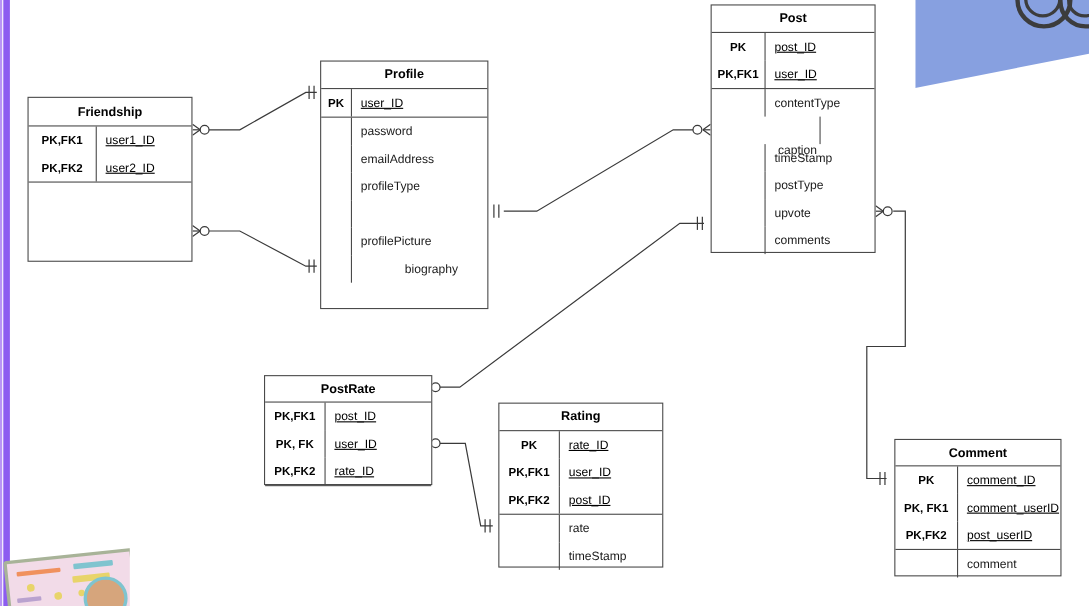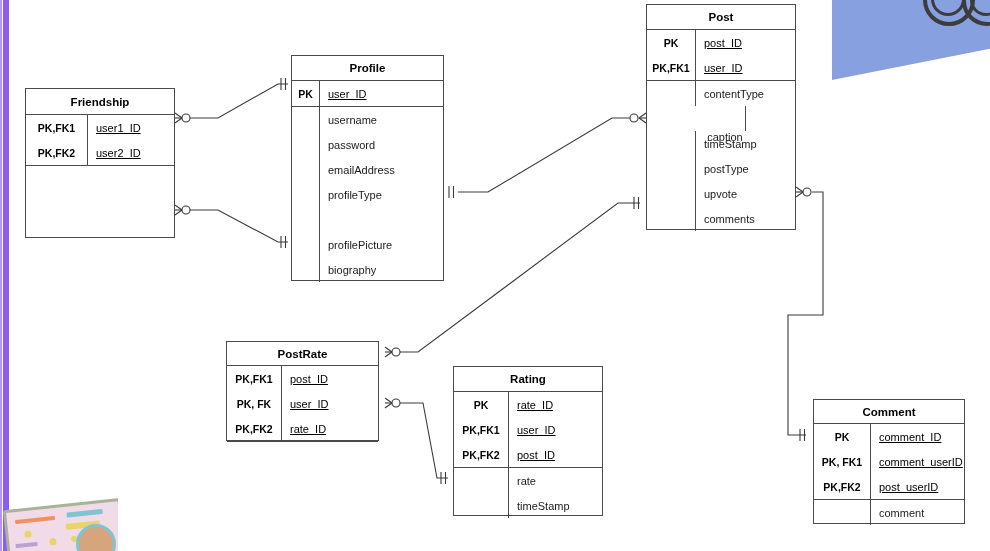--- a/index.html
+++ b/index.html
@@ -196,42 +196,38 @@
         <div class="ent-title" style="height: 25px;">Profile</div>
         <div class="ent-section keys">
           <div class="row" style="height: 25px;">
             <div class="rk" style="width: 28px;">PK</div>
             <div class="rv key">user_ID</div>
           </div>
         </div>
         <div class="ent-section">
           <div class="row" style="height: 25px;">
             <div class="rk keycol-empty" style="width: 28px;"></div>
-            <div class="rv">username</div>
-          </div>
-          <div class="row" style="height: 25px;">
-            <div class="rk keycol-empty" style="width: 28px;"></div>
             <div class="rv">password</div>
           </div>
           <div class="row" style="height: 25px;">
             <div class="rk keycol-empty" style="width: 28px;"></div>
             <div class="rv">emailAddress</div>
           </div>
           <div class="row" style="height: 25px;">
             <div class="rk keycol-empty" style="width: 28px;"></div>
             <div class="rv">profileType</div>
           </div>
           <div class="row" style="height: 25px;">
             <div class="rk keycol-empty" style="width: 28px;"></div>
           </div>
           <div class="row" style="height: 25px;">
             <div class="rk keycol-empty" style="width: 28px;"></div>
             <div class="rv">profilePicture</div>
           </div>
-          <div class="row" style="height: 25px;">
+          <div class="row" style="height: 25px; gap: 40px;">
             <div class="rk keycol-empty" style="width: 28px;"></div>
             <div class="rv">biography</div>
           </div>
         </div>
       </div>
       <div class="entity" style="left: 646px; top: 4px; width: 150px; height: 226px;">
         <div class="ent-title" style="height: 25px; text-align: right;">Post</div>
         <div class="ent-section keys">
           <div class="row" style="height: 25px;">
             <div class="rk" style="width: 49px;">PK</div>
@@ -262,21 +258,21 @@
           <div class="row" style="height: 25px;">
             <div class="rk keycol-empty" style="width: 49px;"></div>
             <div class="rv">upvote</div>
           </div>
           <div class="row" style="height: 25px;">
             <div class="rk keycol-empty" style="width: 49px;"></div>
             <div class="rv">comments</div>
           </div>
         </div>
       </div>
-      <div class="entity" style="left: 226px; top: 341px; width: 153px; height: 100px;">
+      <div class="entity" style="left: 240px; top: 341px; width: 153px; height: 100px;">
         <div class="ent-title" style="height: 24px;">PostRate</div>
         <div class="ent-section keys">
           <div class="row" style="height: 25px;">
             <div class="rk" style="width: 55px;">PK,FK1</div>
             <div class="rv key">post_ID</div>
           </div>
           <div class="row" style="height: 25px;">
             <div class="rk" style="width: 55px;">PK, FK</div>
             <div class="rv key">user_ID</div>
           </div>

